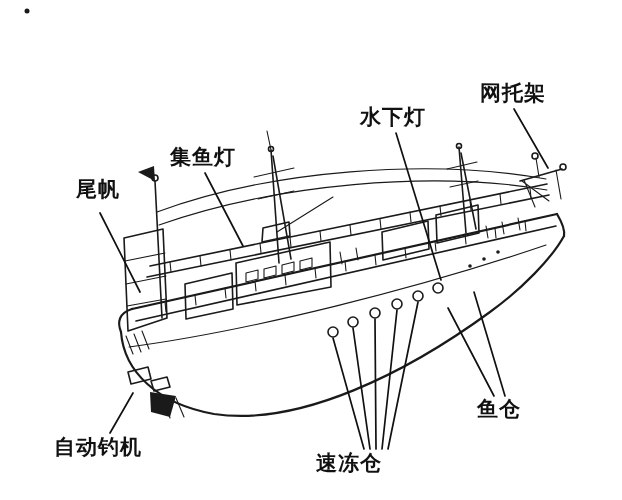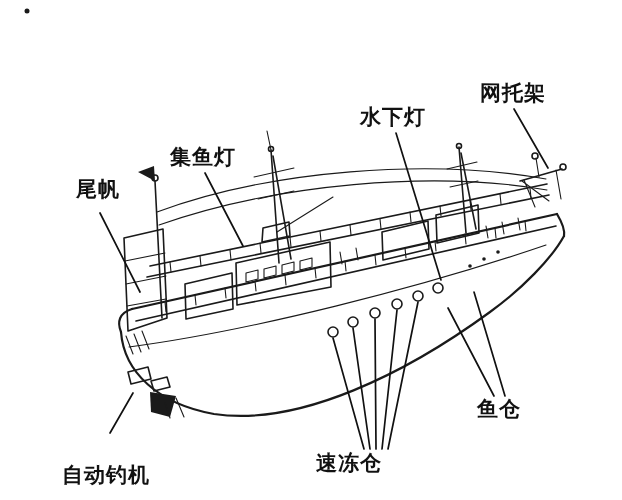--- a/index.html
+++ b/index.html
@@ -147,17 +147,17 @@
       <path class="leader" d="M110 433 L133 393"></path>
       <path class="leader" d="M364 449 L333 338 M370 449 L353 328 M376 449 L375 319 M382 449 L397 310 M388 449 L418 302"></path>
       <path class="leader" d="M494 396 L448 308 M505 396 L474 292"></path>
     </g>
   </svg>
 
   <div class="label" style="left:76px;  top:178px;">尾帆</div>
   <div class="label" style="left:360px; top:106px;">水下灯</div>
   <div class="label" style="left:170px; top:146px;">集鱼灯</div>
   <div class="label" style="left:480px; top:82px;">网托架</div>
-  <div class="label" style="left:62px;  top:436px;margin-top:28px;">自动钓机</div>
+  <div class="label" style="left:54px;  top:436px;">自动钓机</div>
   <div class="label" style="left:316px; top:452px;">速冻仓</div>
   <div class="label" style="left:477px; top:398px;text-align:center;">鱼仓</div>
 
 </div>
 
 </body></html>

